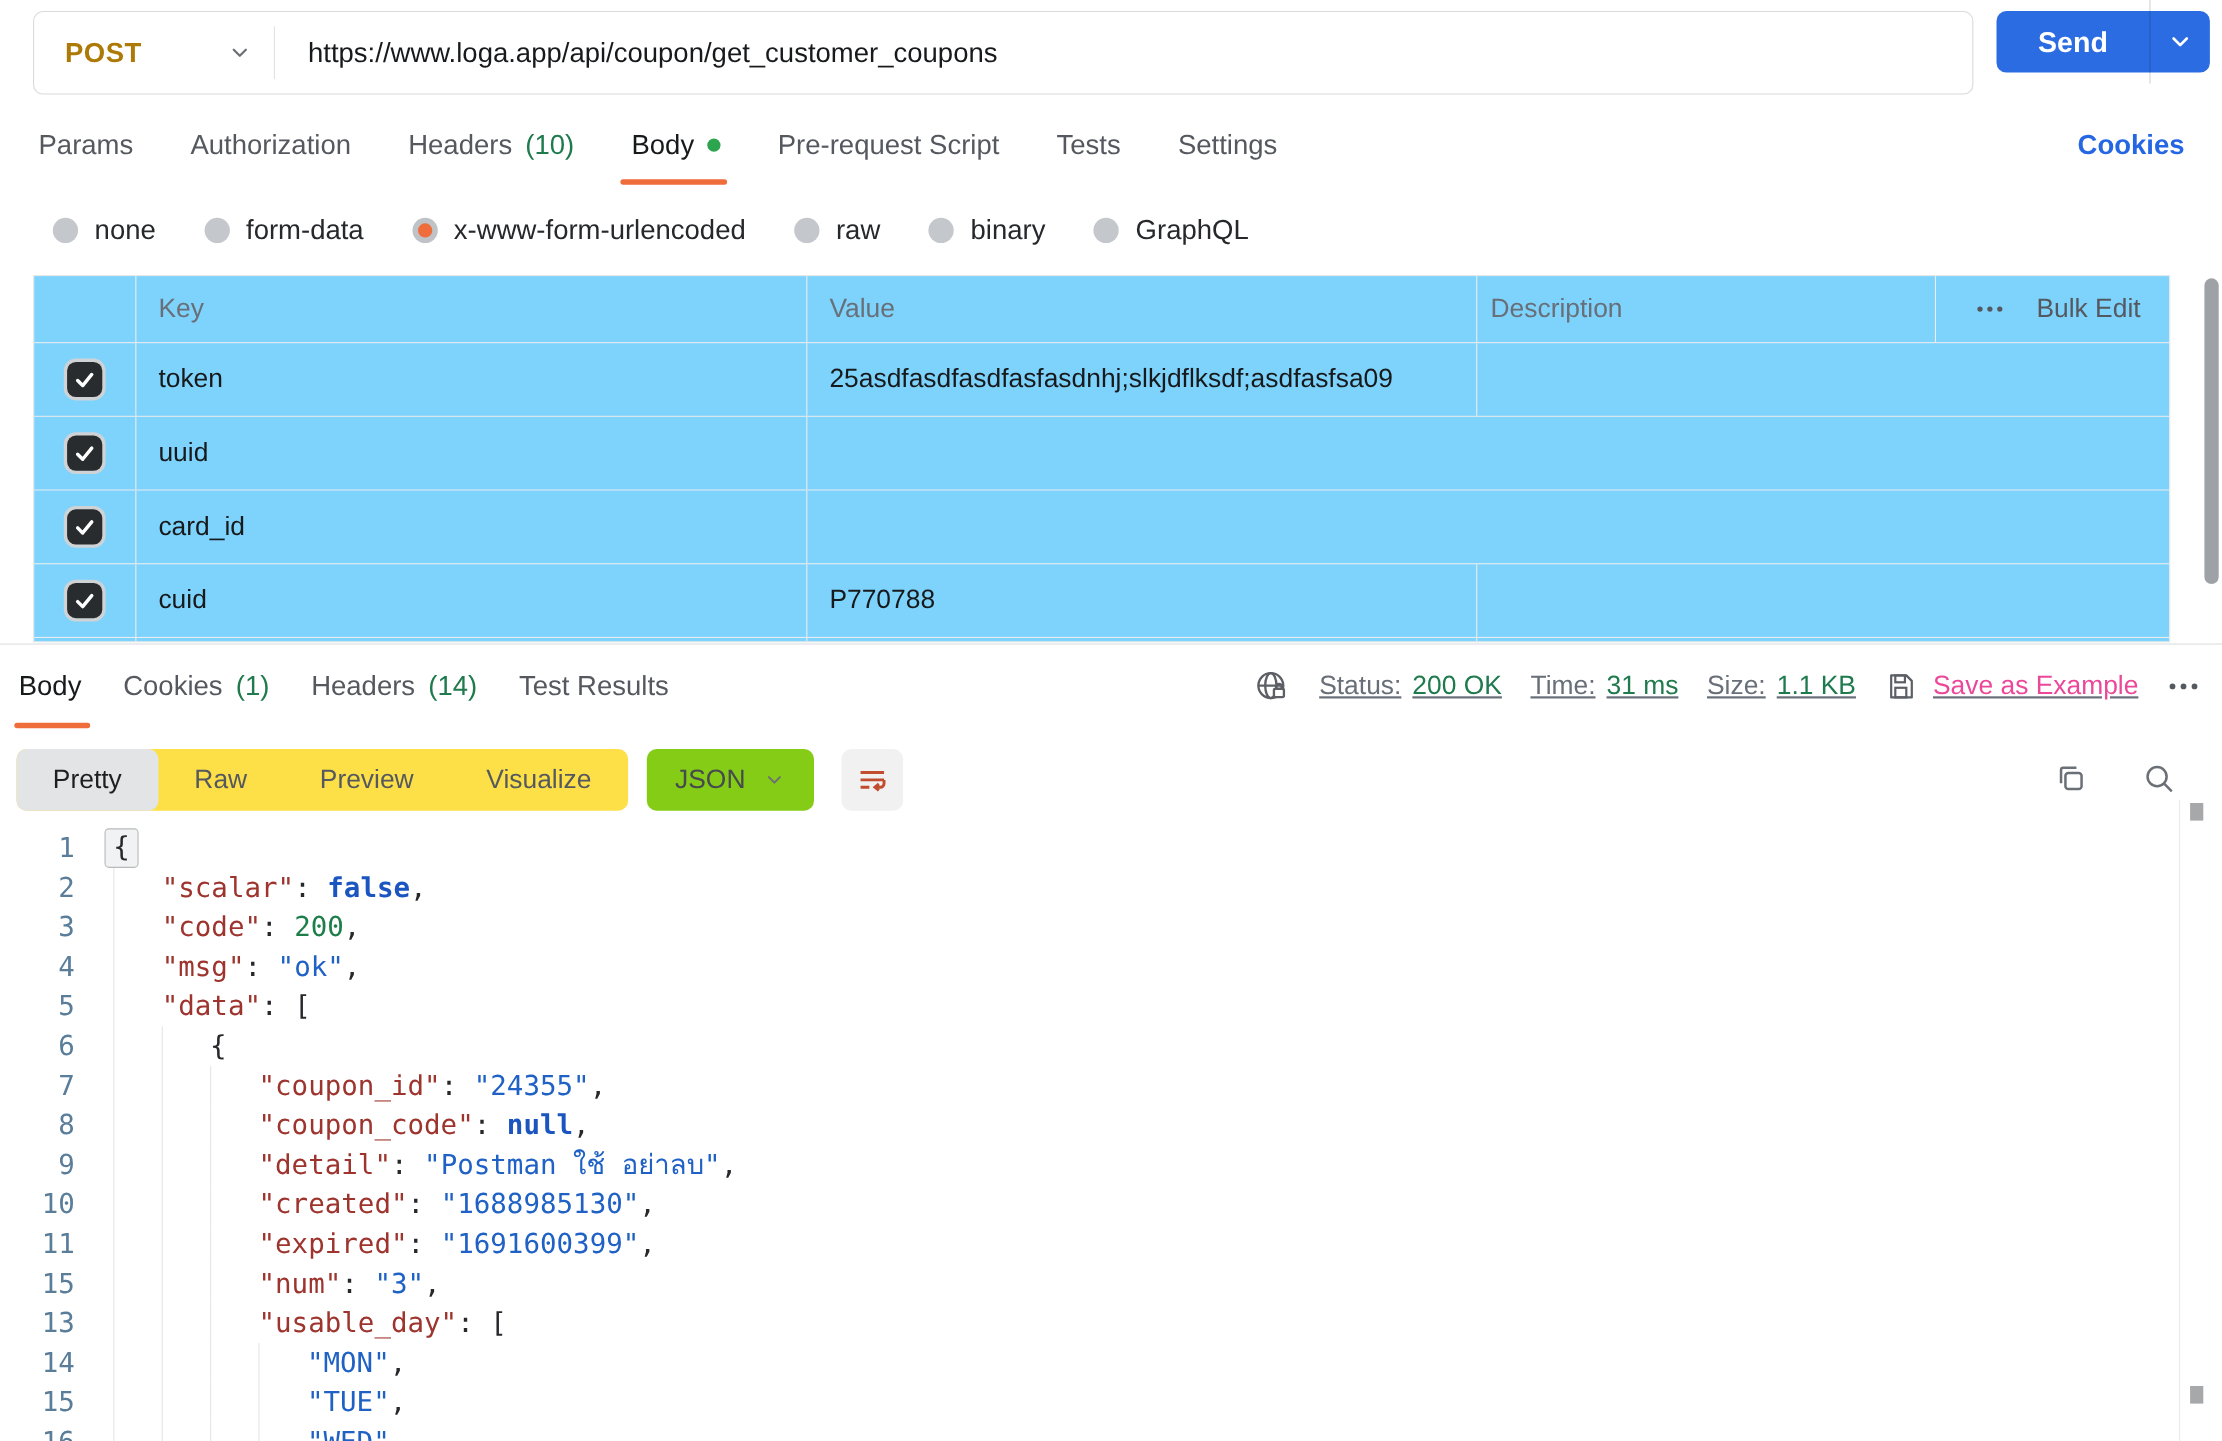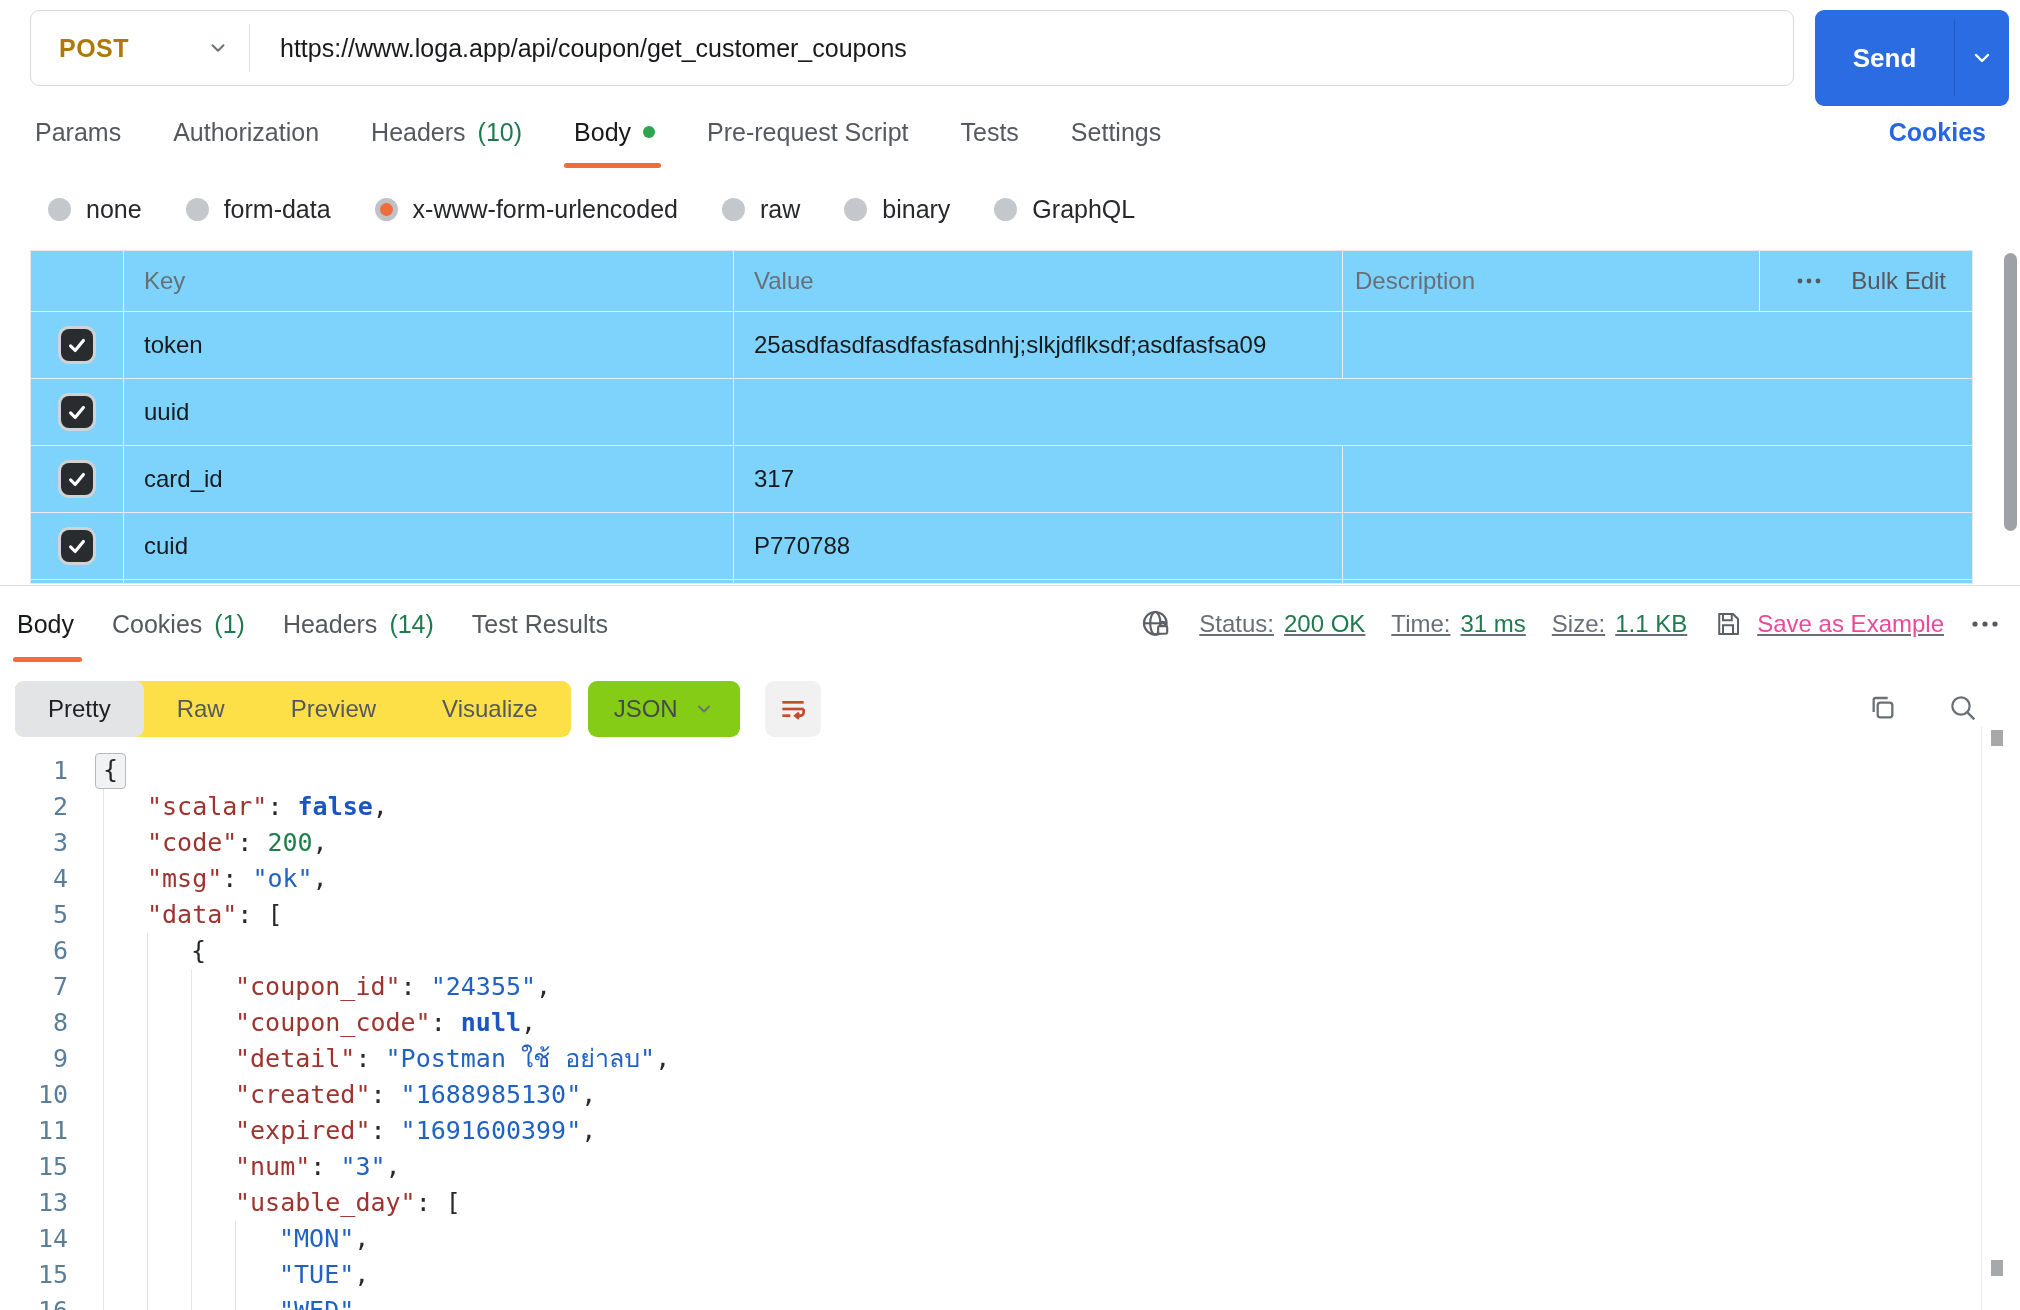--- a/index.html
+++ b/index.html
@@ -7,21 +7,21 @@
        font-family:"Liberation Sans",sans-serif;color:#17191b;}
 
   
   .url-row{position:absolute;top:10px;left:30px;width:1764px;height:76px;border:1px solid #d8dadd;
            border-radius:9px;display:flex;align-items:center;box-sizing:border-box;background:#fff;}
   .method{display:flex;align-items:center;width:218px;flex:0 0 auto;height:100%;cursor:pointer;}
   .method-label{margin-left:28px;font-weight:bold;font-size:25px;letter-spacing:.5px;}
   .method-chevron{margin-left:auto;margin-right:20px;display:flex;}
   .vdiv{width:1px;height:48px;background:#e0e2e4;}
   .url-text{margin-left:30px;font-size:25px;color:#17191b;white-space:nowrap;}
-  .send-btn{position:absolute;top:10px;left:1815px;width:194px;height:96px;border-radius:9px;
+  .send-btn{position:absolute;top:10px;left:1815px;width:194px;height:56px;border-radius:9px;
             display:flex;align-items:center;color:#fff;cursor:pointer;}
   .send-label{flex:1;text-align:center;font-size:26px;font-weight:bold;}
   .send-sep{width:1px;height:76px;background:rgba(0,0,0,.18);}
   .send-caret{width:54px;display:flex;justify-content:center;align-items:center;}
 
   
   .req-tabs{position:absolute;top:96px;left:35px;height:72px;display:flex;gap:52px;align-items:stretch;}
   .tab{position:relative;display:flex;align-items:center;gap:12px;font-size:25px;color:#55595f;cursor:pointer;white-space:nowrap;}
   .tab .count{color:#1f7a4d;}
   .tab.active{color:#17191b;}
@@ -222,21 +222,20 @@
         </div>
         <div class="t-row">
           <div class="cell c-check">
             <div class="cb">
               <svg width="22" height="22" viewBox="0 0 24 24">
                 <polyline points="5,13 10,18 19,7" fill="none" stroke="#fff" stroke-width="3.4" stroke-linecap="round" stroke-linejoin="round"></polyline>
               </svg>
             </div>
           </div>
           <div class="cell c-key">card_id</div>
-          <div class="cell c-val">317</div>
           <div class="cell c-desc"></div>
         </div>
         <div class="t-row">
           <div class="cell c-check">
             <div class="cb">
               <svg width="22" height="22" viewBox="0 0 24 24">
                 <polyline points="5,13 10,18 19,7" fill="none" stroke="#fff" stroke-width="3.4" stroke-linecap="round" stroke-linejoin="round"></polyline>
               </svg>
             </div>
           </div>

